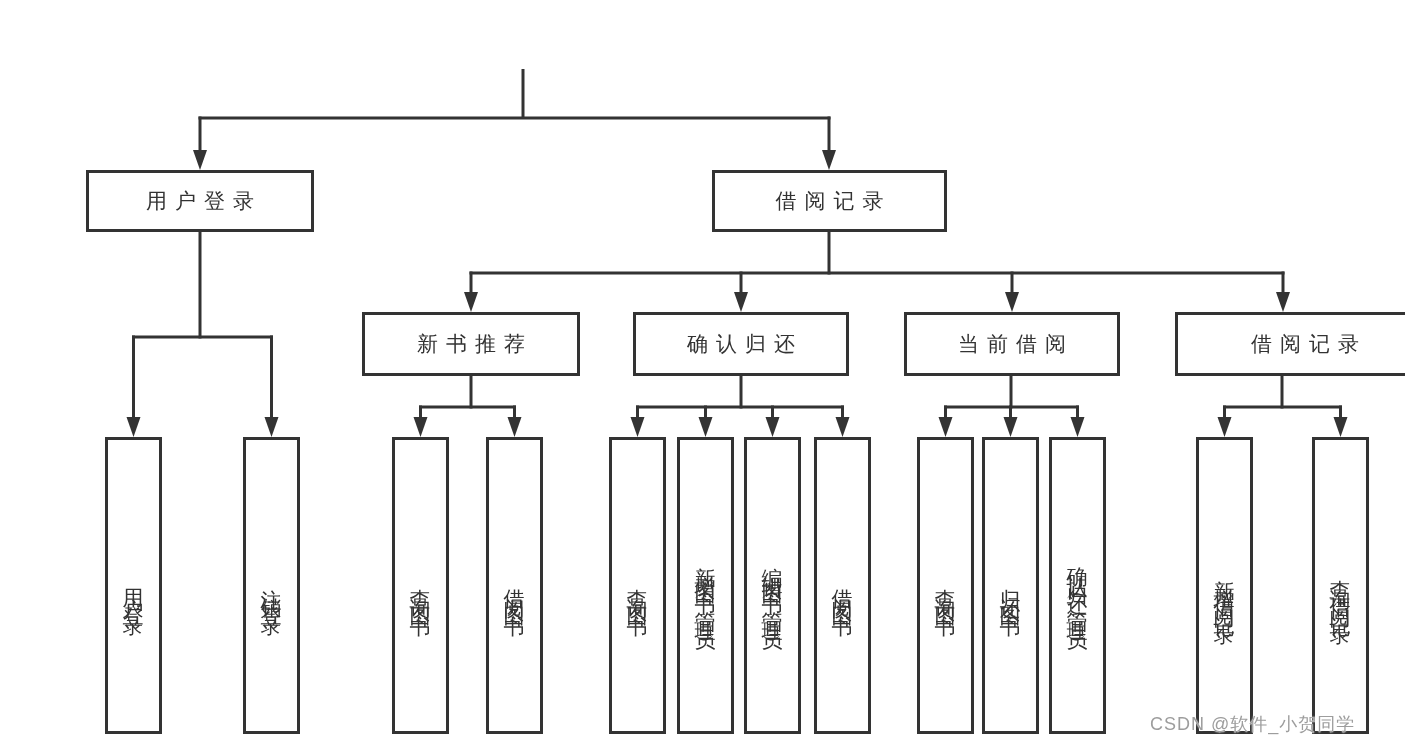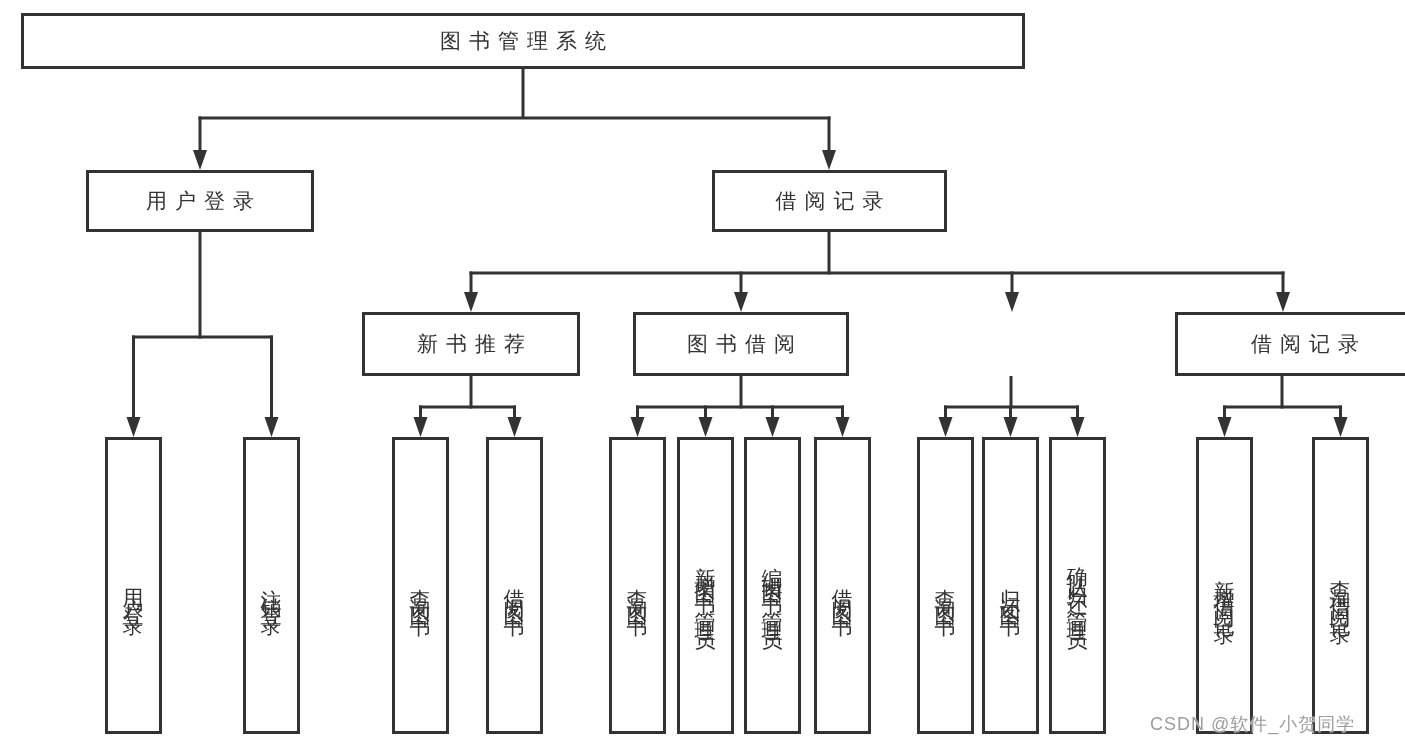--- a/index.html
+++ b/index.html
@@ -121,36 +121,36 @@
       <polygon points="765.5,417 779.5,417 772.5,437"></polygon>
       <polygon points="835.5,417 849.5,417 842.5,437"></polygon>
       <polygon points="938.5,417 952.5,417 945.5,437"></polygon>
       <polygon points="1003.5,417 1017.5,417 1010.5,437"></polygon>
       <polygon points="1070.5,417 1084.5,417 1077.5,437"></polygon>
       <polygon points="1217.5,417 1231.5,417 1224.5,437"></polygon>
       <polygon points="1333.5,417 1347.5,417 1340.5,437"></polygon>
     </g>
   </svg>
 
-  <div class="node hbox" style="left:21px; top:13px; width:1004px; height:56px;">
-    <span>图书管理系统</span>
-  </div>
 
   <div class="node hbox" style="left:86px; top:170px; width:228px; height:62px;">
     <span>用户登录</span>
   </div>
   <div class="node hbox" style="left:712px; top:170px; width:235px; height:62px;">
     <span>借阅记录</span>
   </div>
 
   <div class="node hbox" style="left:362px; top:312px; width:218px; height:64px;">
     <span>新书推荐</span>
   </div>
   <div class="node hbox" style="left:633px; top:312px; width:216px; height:64px;">
-    <span>图书借阅</span>
+    <span>确认归还</span>
+  </div>
+  <div class="node hbox" style="left:904px; top:312px; width:216px; height:64px;">
+    <span>当前借阅</span>
   </div>
   <div class="node hbox" style="left:1175px; top:312px; width:260px; height:64px;">
     <span>借阅记录</span>
   </div>
 
   <div class="node vbox" style="left:105px;">
     <span>用户登录</span>
   </div>
   <div class="node vbox" style="left:243px;">
     <span>注销登录</span>

